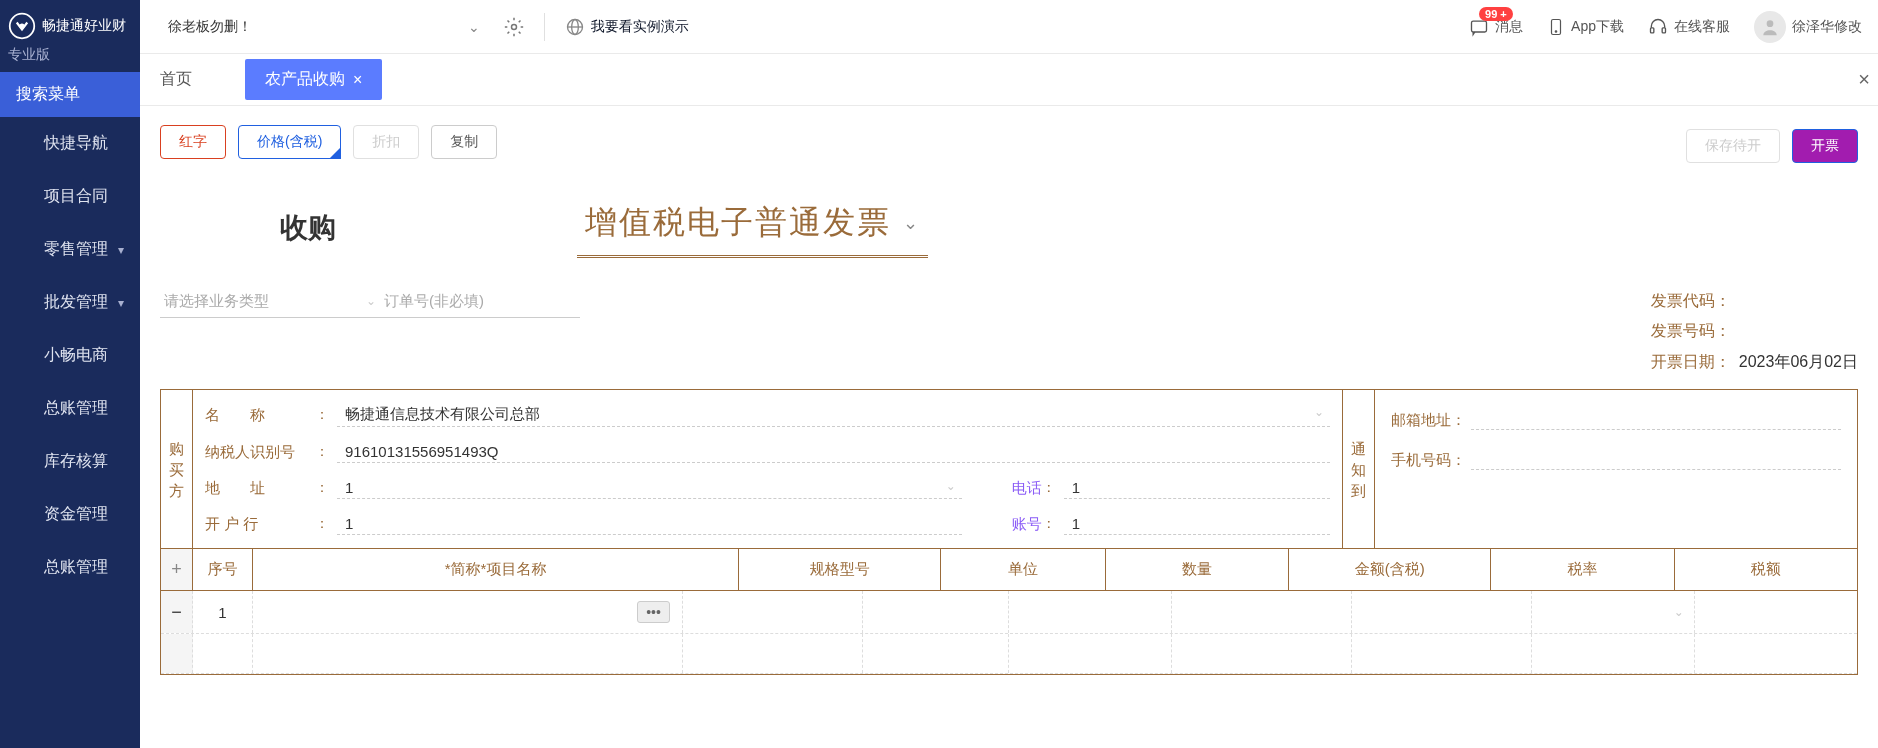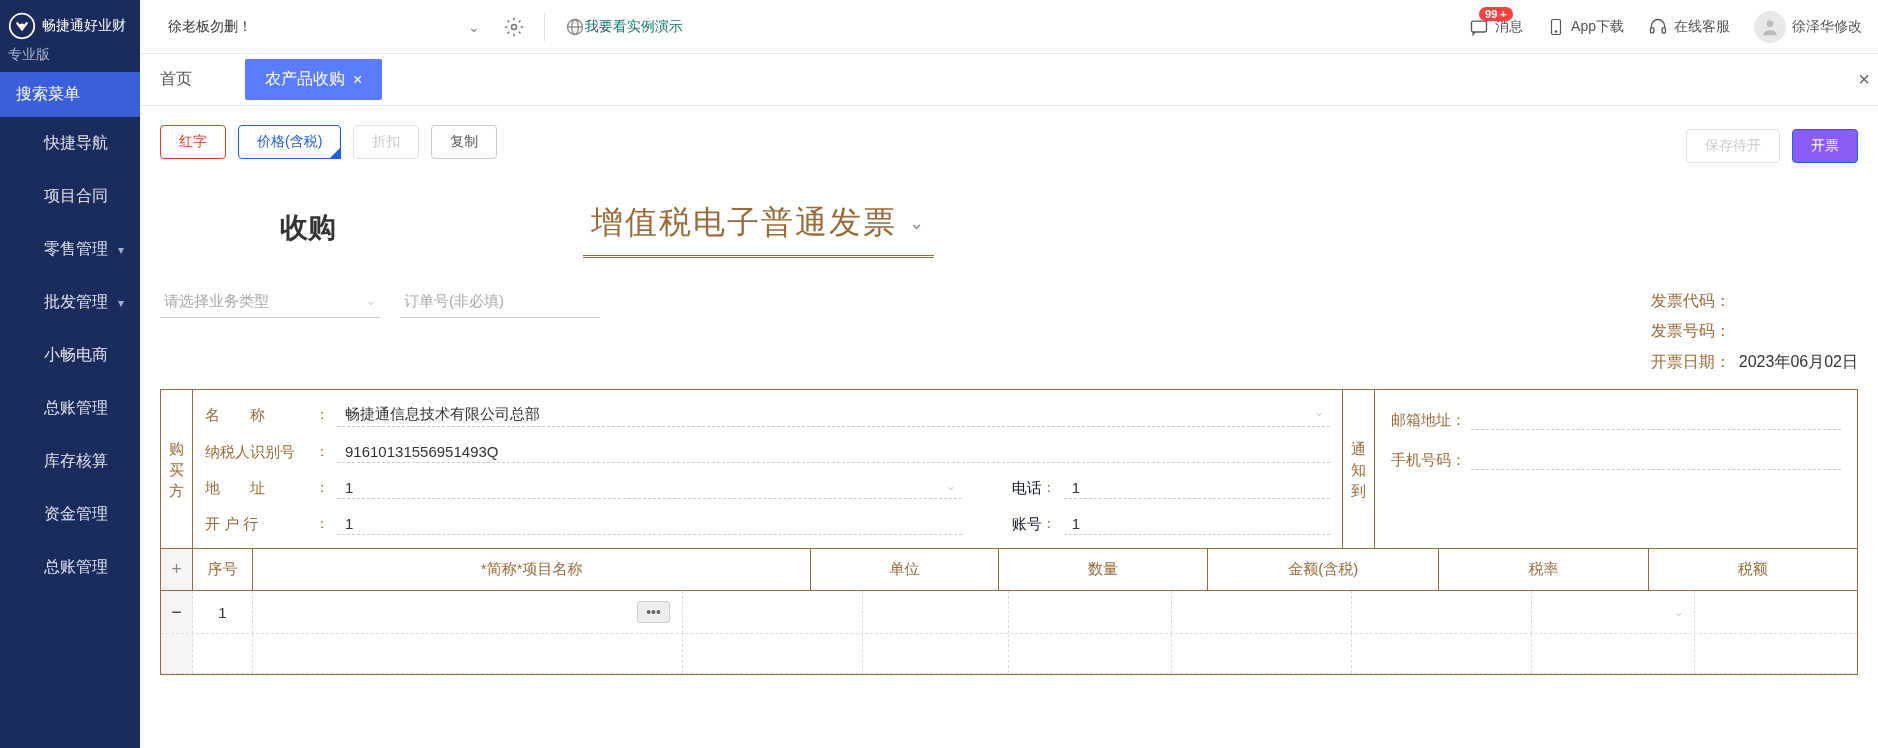--- a/index.html
+++ b/index.html
@@ -19,74 +19,74 @@
     
     
     .main { flex: 1; display: flex; flex-direction: column; background: #fff; }
     
     
     .header { height: 54px; display: flex; align-items: center; padding: 0 16px; border-bottom: 1px solid #eaeaea; }
     .org-select { display: flex; align-items: center; gap: 8px; cursor: pointer; padding: 6px 12px; }
     .org-select .chev-d { color: #888; }
     .gear { margin-left: 12px; color: #666; cursor: pointer; }
     .divider-v { width: 1px; height: 28px; background: #e0e0e0; margin: 0 20px; }
-    .demo-link { display: flex; align-items: center; color: #0f766e; cursor: pointer; }
+    .demo-link { display: flex; align-items: center; gap: 6px; color: #0f172a; cursor: pointer; }
     .demo-link .globe { color: #888; }
     .header-right { margin-left: auto; display: flex; align-items: center; gap: 24px; }
     .hdr-item { display: flex; align-items: center; gap: 6px; color: #555; cursor: pointer; position: relative; }
     .badge { position: absolute; top: -10px; left: 10px; background: #ff4040; color: #fff; font-size: 11px; padding: 1px 6px; border-radius: 10px; font-weight: bold; }
     .avatar { width: 32px; height: 32px; border-radius: 50%; background: #e8e8e8; display: flex; align-items: center; justify-content: center; color: #aaa; }
     
     
     .tabs-row { height: 52px; display: flex; align-items: center; padding: 0 0; border-bottom: 1px solid #eaeaea; position: relative; gap: 33px; }
     .tab { padding: 10px 20px; font-size: 16px; color: #555; cursor: pointer; display: flex; align-items: center; gap: 8px; }
     .tab.active { background: #5b7cff; color: #fff; border-radius: 2px; }
     .tab-close { font-size: 16px; cursor: pointer; }
     .tabs-close-all { margin-left: auto; font-size: 20px; color: #666; cursor: pointer; padding: 0 8px; }
     
     
     .toolbar { padding: 14px 20px; display: flex; align-items: center; gap: 12px; }
     .btn { padding: 7px 18px; border: 1px solid #ccc; background: #fff; border-radius: 4px; cursor: pointer; font-size: 14px; color: #555; }
     .btn.red-text { color: #d94020; border-color: #d94020; }
     .btn.blue-text { color: #2060e0; border-color: #2060e0; position: relative; }
     .btn.blue-text::after { content: ''; position: absolute; right: -1px; bottom: -1px; width: 0; height: 0; border-left: 12px solid transparent; border-bottom: 12px solid #2060e0; }
     .btn.disabled { color: #ccc; border-color: #e0e0e0; cursor: not-allowed; }
-    .btn.primary { background: #8b5cf6; color: #fff; border-color: #2060e0; }
+    .btn.primary { background: #a21caf; color: #fff; border-color: #2060e0; }
     .toolbar-right { margin-left: auto; display: flex; gap: 12px; margin-top: 9px; }
     
     
     .invoice-wrap { padding: 0 20px 20px; overflow-y: auto; flex: 1; }
-    .title-row { display: flex; align-items: center; padding: 20px 0 20px 120px; gap: 23px; }
+    .title-row { display: flex; align-items: center; padding: 20px 0 20px 120px; gap: 17px; }
     .title-left { font-size: 28px; font-weight: 600; color: #333; width: 180px; }
     .title-main { font-size: 32px; font-weight: 500; color: #9a6b3a; letter-spacing: 2px; display: flex; align-items: center; gap: 12px; border-bottom: 3px double #9a6b3a; padding: 4px 8px 10px; margin-left: 100px; }
     .title-main .chev-d2 { font-size: 18px; color: #888; }
     
     .meta-row { display: flex; align-items: flex-start; padding: 8px 0 12px; }
-    .biz-selects { display: flex; gap: 20px; }
+    .biz-selects { display: flex; }
     .faux-select { border-bottom: 1px solid #ccc; padding: 6px 30px 6px 4px; color: #aaa; font-size: 15px; position: relative; min-width: 220px; cursor: pointer; }
     .faux-select .sel-chev { position: absolute; right: 4px; top: 8px; color: #ccc; font-size: 12px; }
     .faux-input { border-bottom: 1px solid #ccc; padding: 6px 4px; color: #aaa; font-size: 15px; min-width: 200px; }
     .invoice-codes { margin-left: auto; color: #9a6b3a; font-size: 16px; line-height: 1.9; }
     .invoice-codes .code-row { display: flex; gap: 8px; }
     .invoice-codes .code-val { color: #333; }
     
     
     .inv-table { border: 1px solid #9a6b3a; }
     .inv-header-block { display: flex; border-bottom: 1px solid #9a6b3a; }
     .vcol { width: 32px; border-right: 1px solid #9a6b3a; display: flex; align-items: center; justify-content: center; padding: 8px 4px; }
     .vcol span { writing-mode: horizontal-tb; text-align: center; color: #9a6b3a; font-size: 15px; line-height: 1.4; }
     .buyer-fields { flex: 1; padding: 6px 12px; border-right: 1px solid #9a6b3a; }
     .brow { display: flex; align-items: center; padding: 7px 0; }
     .blabel { color: #9a6b3a; font-size: 15px; min-width: 110px; display: flex; justify-content: space-between; padding-right: 6px; letter-spacing: 0; }
     .bcolon { color: #9a6b3a; }
     .bval { border-bottom: 1px dashed #ccc; flex: 1; padding: 2px 8px; color: #333; font-size: 15px; margin-left: 8px; position: relative; }
     .bval .sel-chev { position: absolute; right: 6px; top: 2px; color: #ccc; font-size: 12px; }
     .brow-split { display: flex; gap: 30px; flex: 1; }
     .brow-sub { display: flex; align-items: center; flex: 1; }
-    .blabel2 { color: #0f172a; font-size: 15px; min-width: 50px; text-align: right; }
+    .blabel2 { color: #8b5cf6; font-size: 15px; min-width: 50px; text-align: right; }
     .notify-fields { flex: 0.4; padding: 10px 16px; }
     .nrow { display: flex; align-items: center; padding: 10px 0; }
     .nlabel { color: #9a6b3a; font-size: 15px; min-width: 80px; }
     .nval { border-bottom: 1px dashed #ccc; flex: 1; padding: 2px 8px; min-height: 20px; }
     
     
     .items-head { display: flex; border-bottom: 1px solid #9a6b3a; background: #fff; }
     .items-row { display: flex; border-bottom: 1px dashed #ddd; min-height: 40px; }
     .icol { border-right: 1px solid #9a6b3a; padding: 10px 6px; text-align: center; color: #9a6b3a; font-size: 15px; display: flex; align-items: center; justify-content: center; }
     .items-row .icol { color: #333; border-right: 1px dashed #ddd; }
@@ -340,20 +340,21 @@
               <span class="nlabel"><span>手机号码</span><span>：</span></span>
               <span class="nval"></span>
             </div>
           </div>
         </div>
 
         <div class="items-head">
           <div class="icol c-op">+</div>
           <div class="icol c-seq">序号</div>
           <div class="icol c-name">*简称*项目名称</div>
+          <div class="icol c-spec">规格型号</div>
           <div class="icol c-unit">单位</div>
           <div class="icol c-qty">数量</div>
           <div class="icol c-amt">金额(含税)</div>
           <div class="icol c-rate">税率</div>
           <div class="icol c-tax">税额</div>
         </div>
 
         <div class="items-row">
           <div class="icol c-op">−</div>
           <div class="icol c-seq">1</div>

